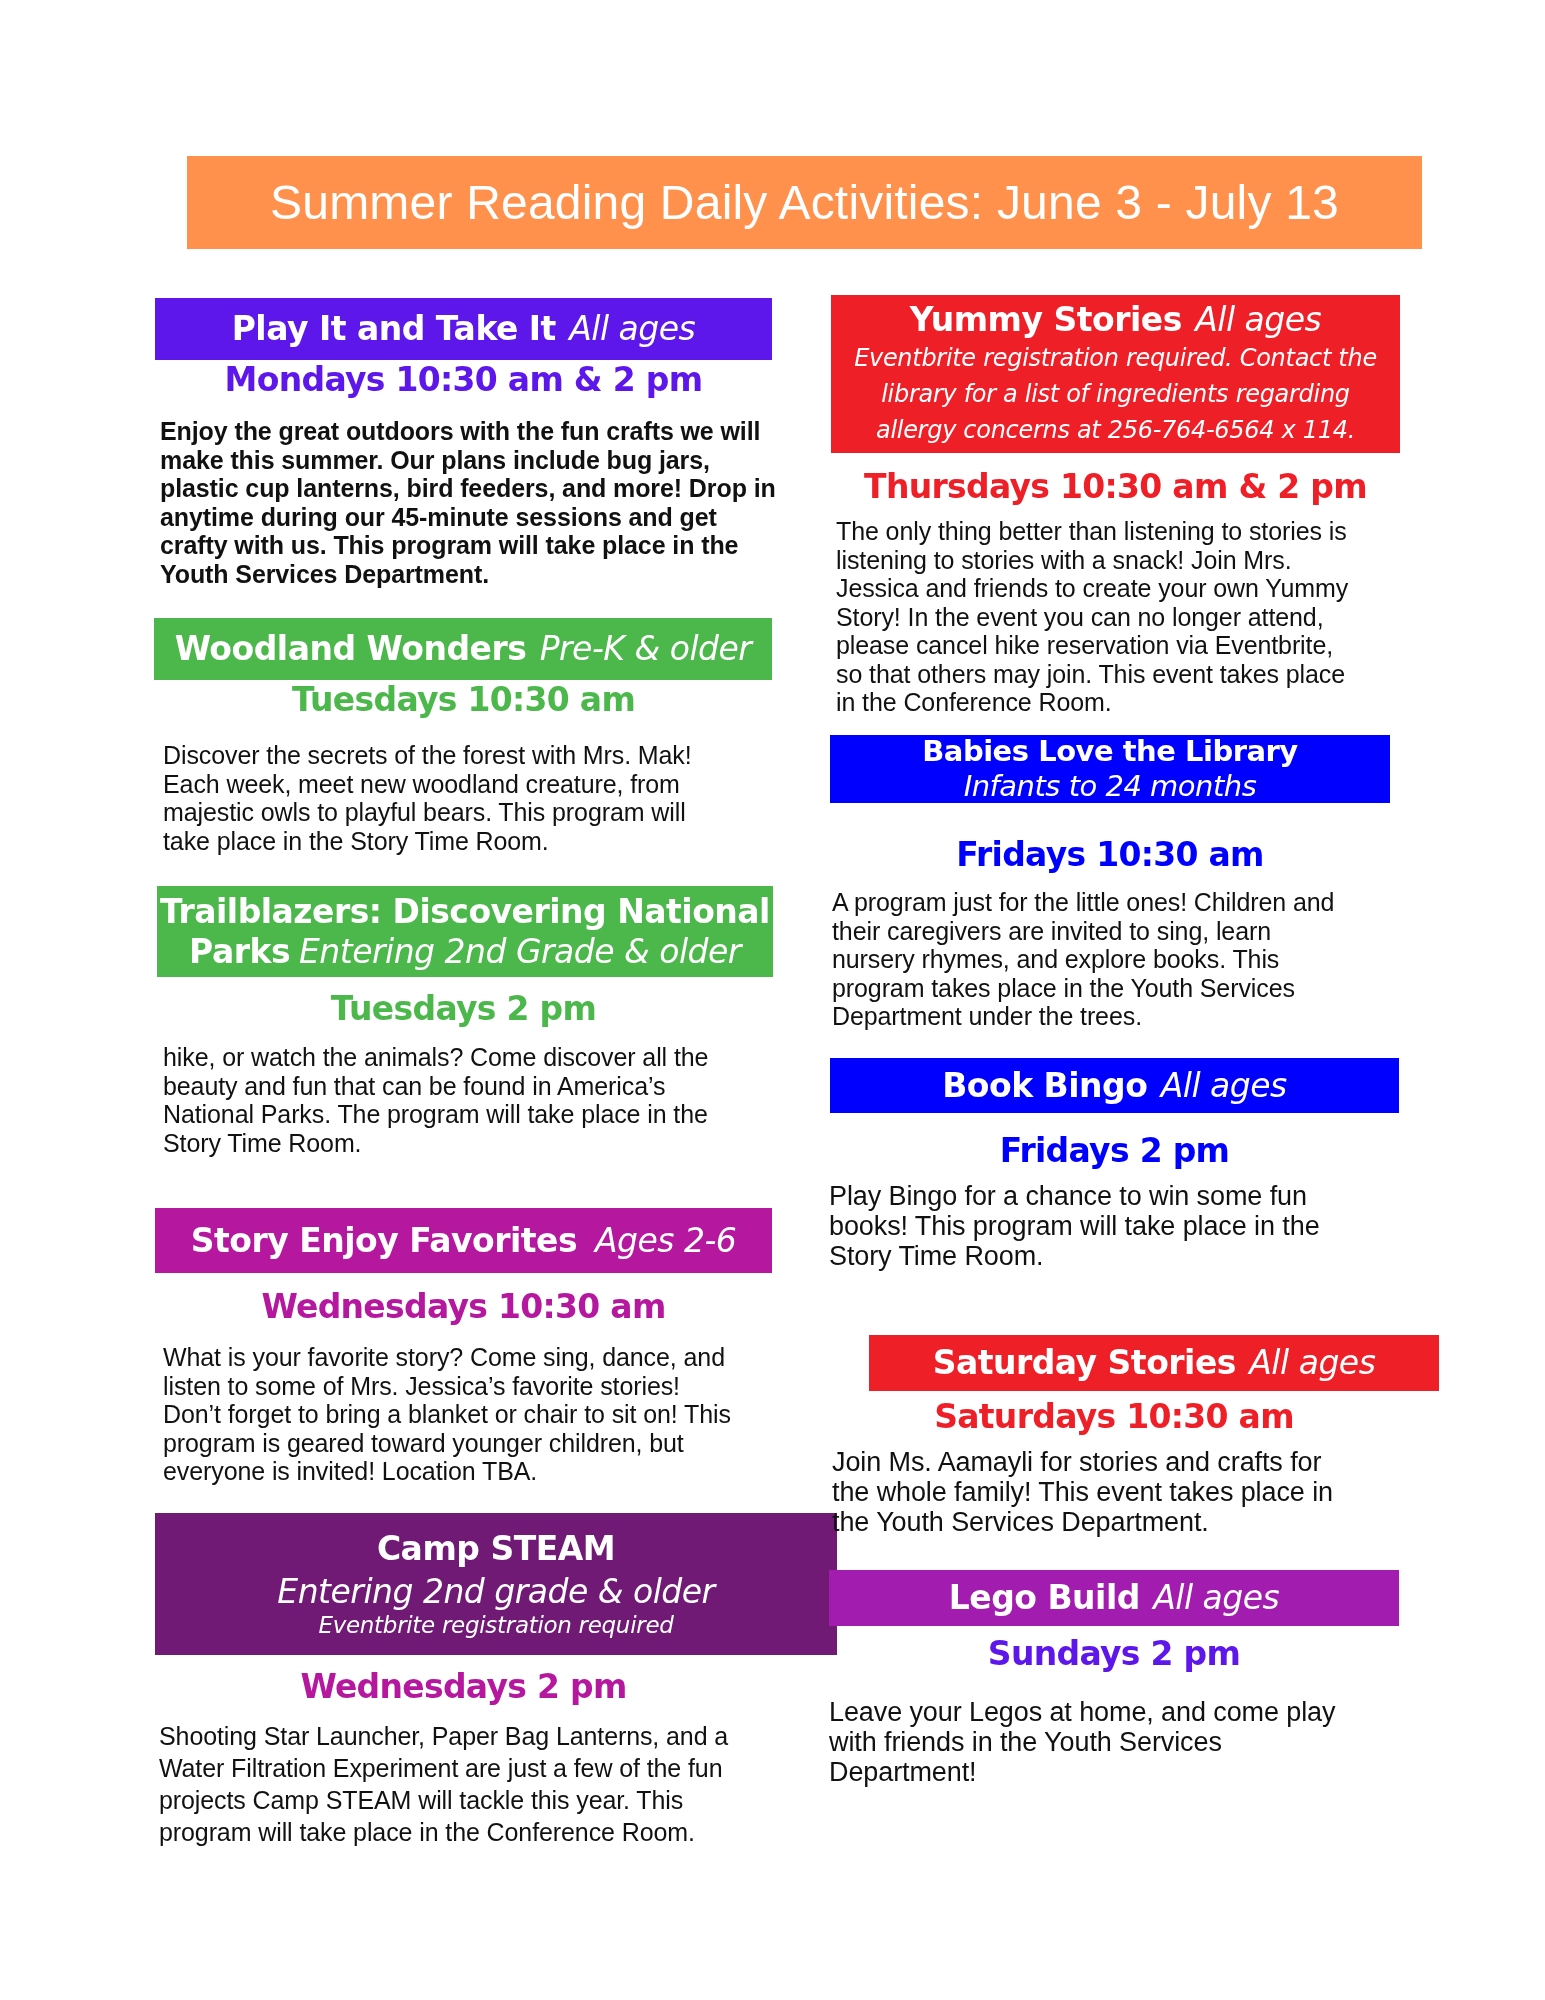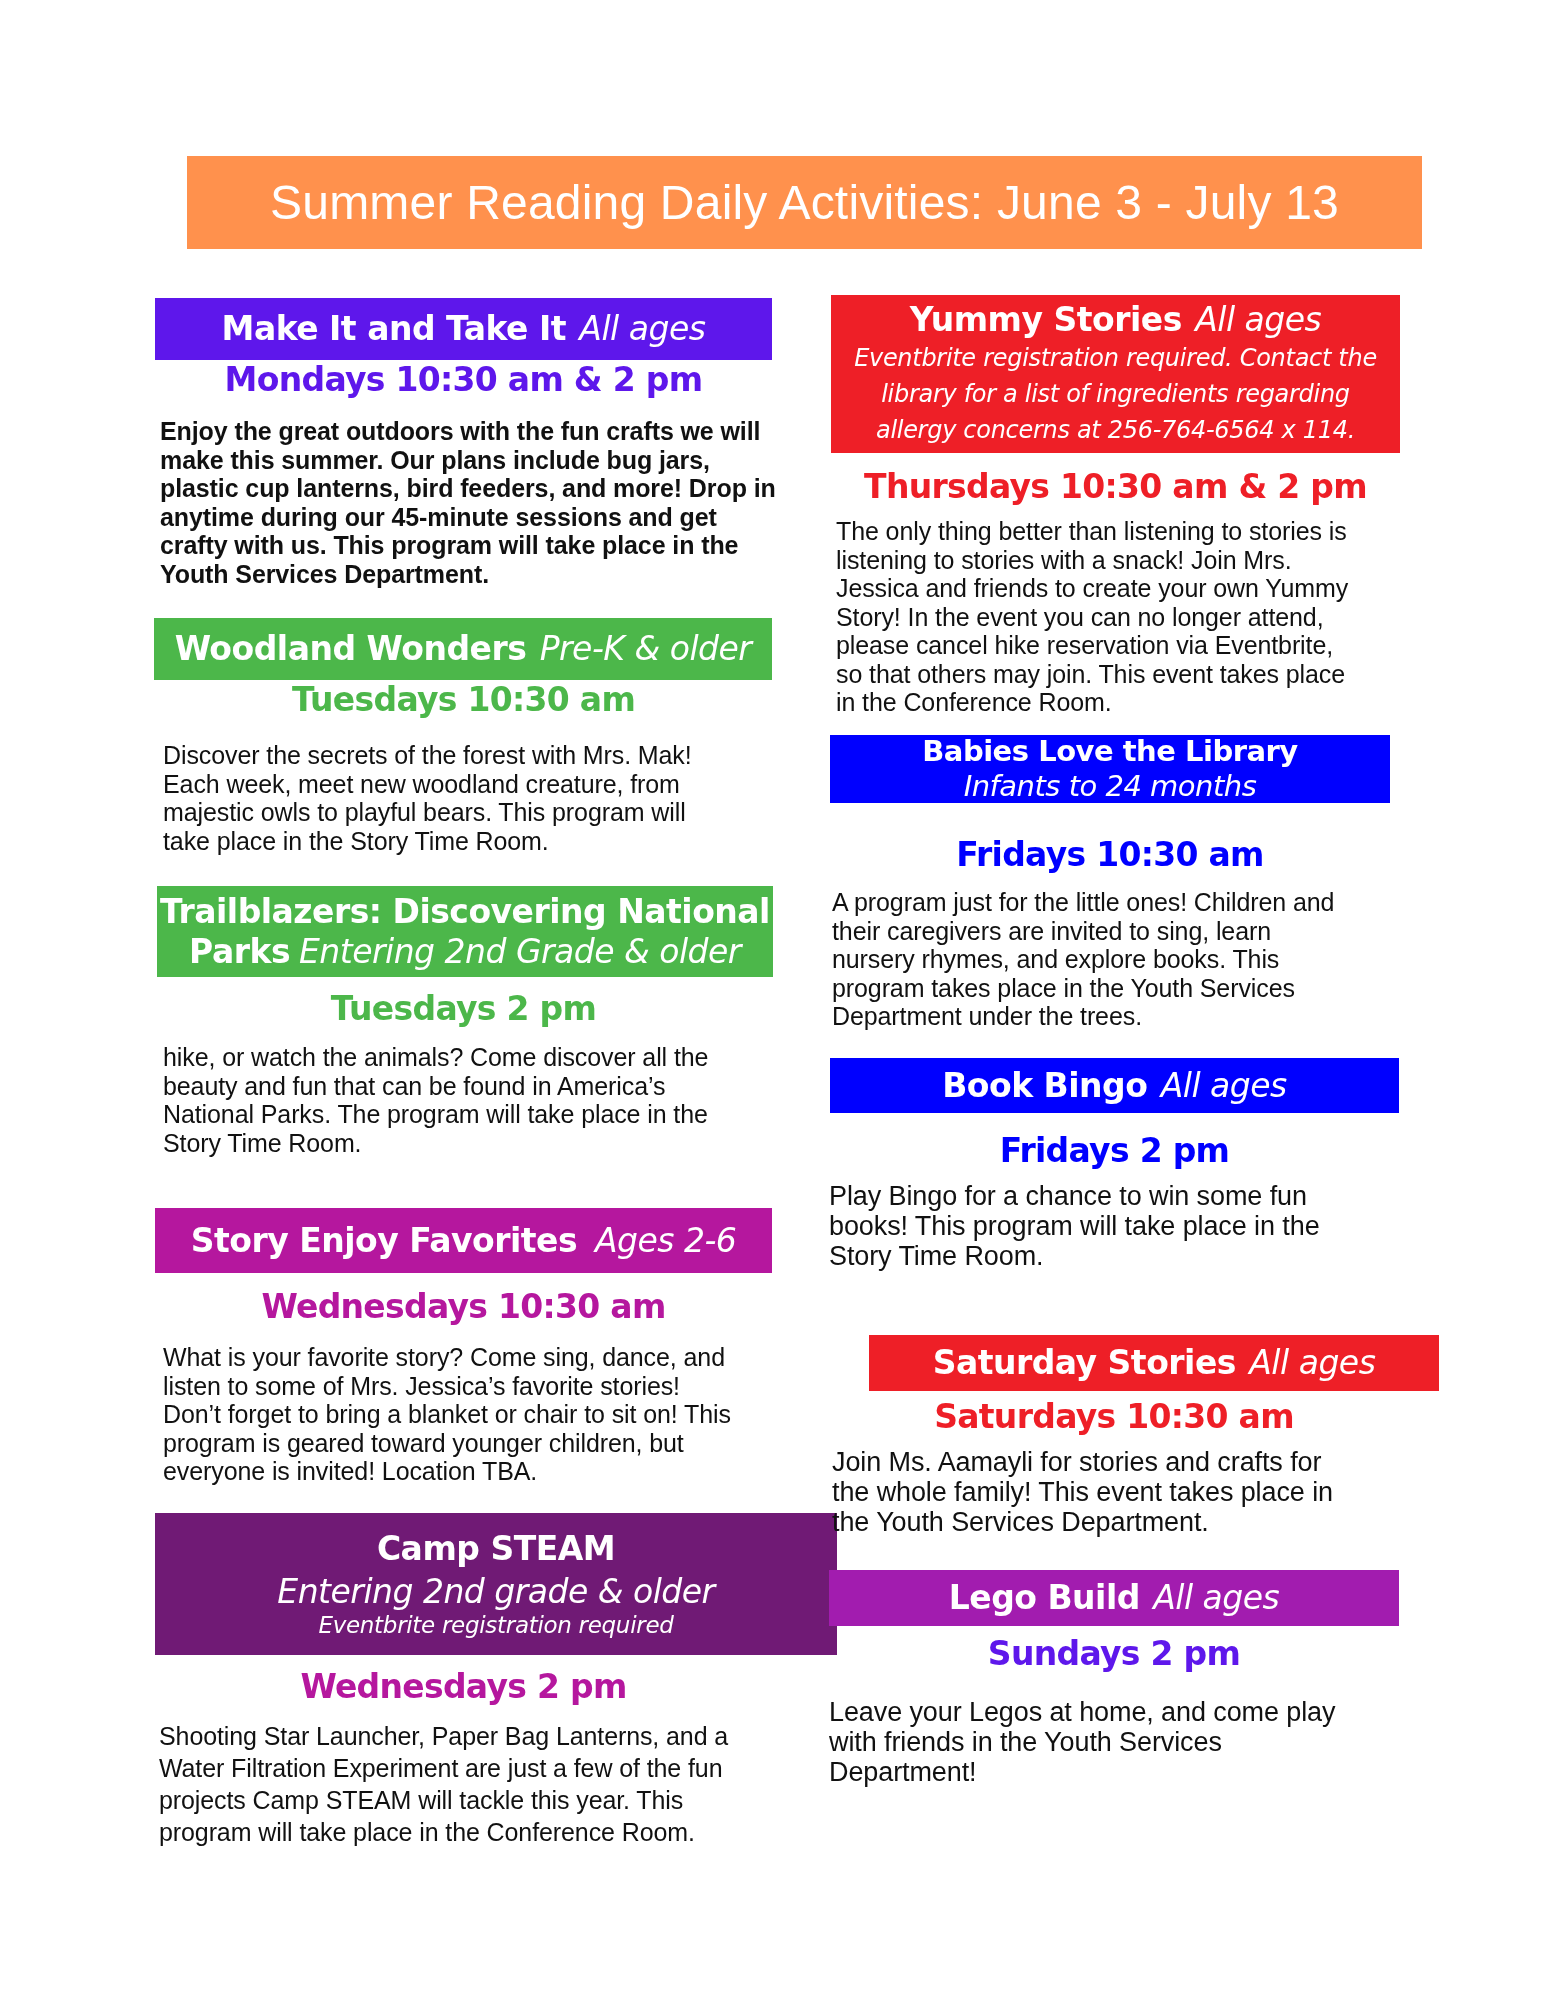--- a/index.html
+++ b/index.html
@@ -24,21 +24,21 @@
 </head>
 <body>
 
 <div class="banner">
   <span>Summer Reading Daily Activities: June 3 - July 13</span>
 </div>
 
 <section>
   <div class="hdr" style="left:155px; top:298px; width:617px; height:62px; background:#5e17eb;">
     <div class="row">
-      <span class="title">Make It and Take It</span>&nbsp;&nbsp;
+      <span class="title">Play It and Take It</span>&nbsp;&nbsp;
       <span class="ages">All ages</span>
     </div>
   </div>
   <div class="sched" style="left:155px; top:360px; width:617px; color:#5e17eb;">Mondays 10:30 am &amp; 2 pm</div>
   <div class="desc" style="left:160px; top:417px;font-weight:bold;">
     <span>Enjoy the great outdoors with the fun crafts we will</span>
     <span>make this summer. Our plans include bug jars,</span>
     <span>plastic cup lanterns, bird feeders, and more! Drop in</span>
     <span>anytime during our 45-minute sessions and get</span>
     <span>crafty with us. This program will take place in the</span>

